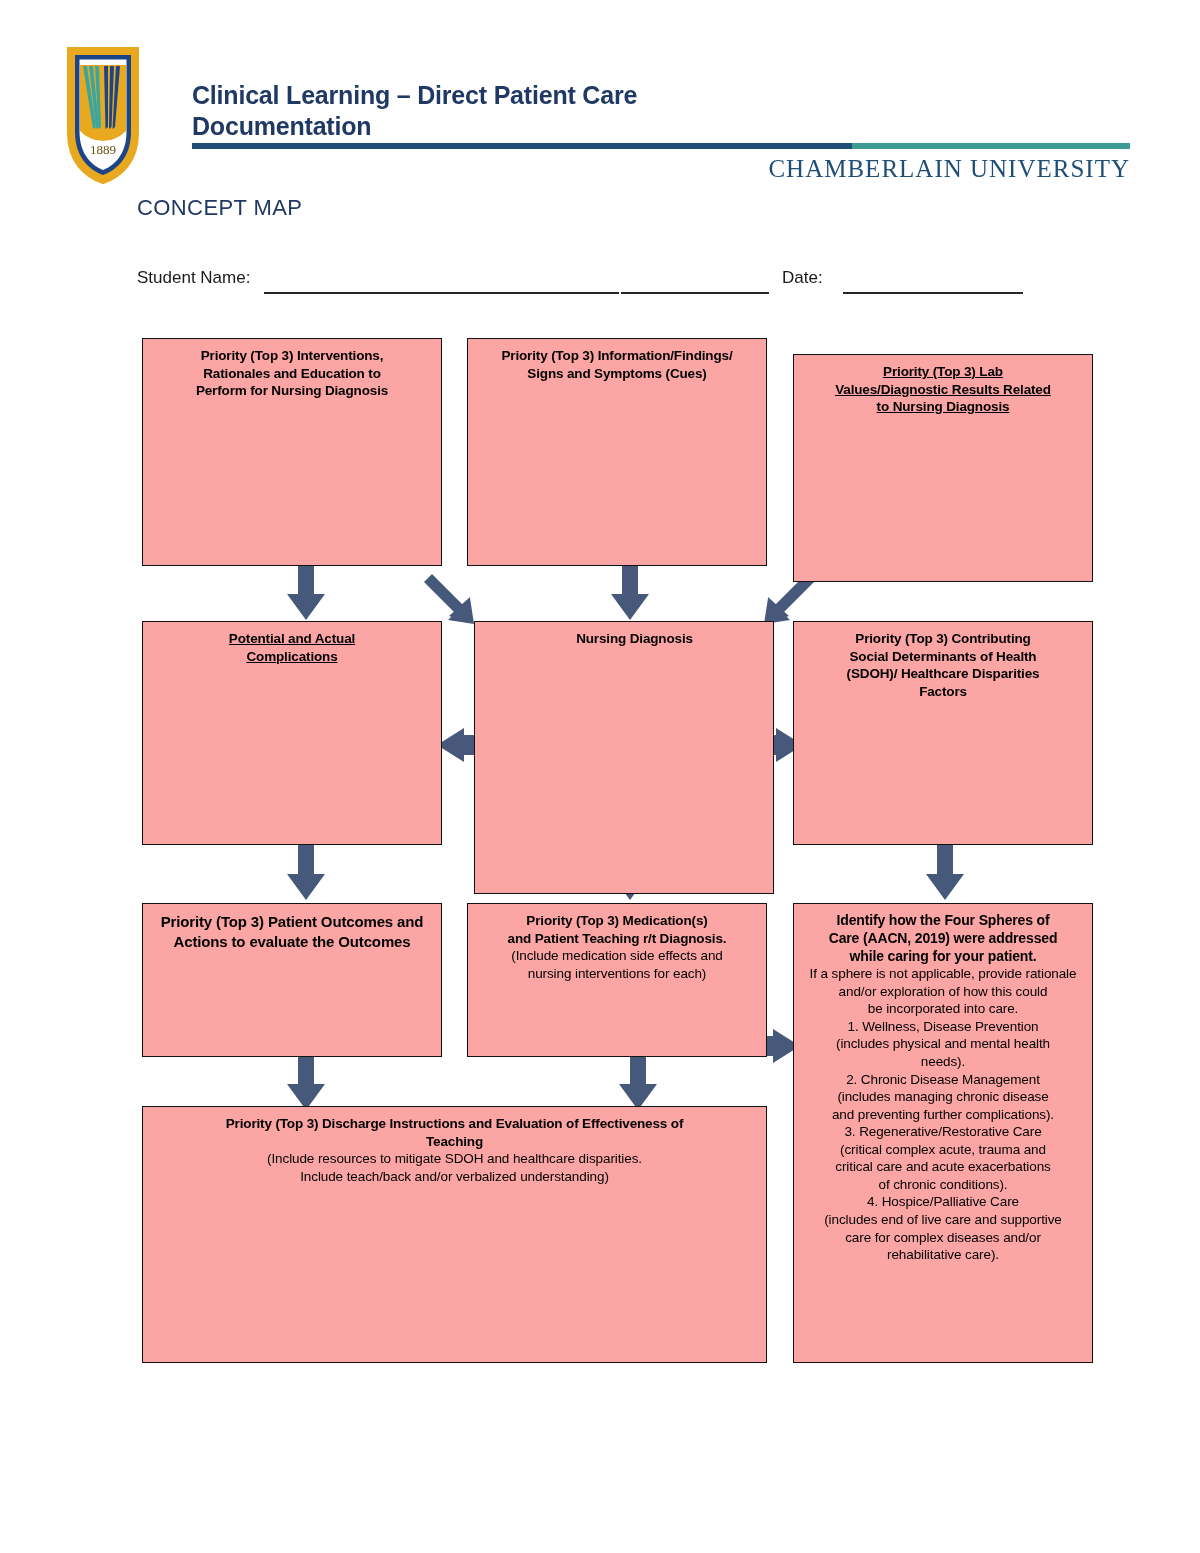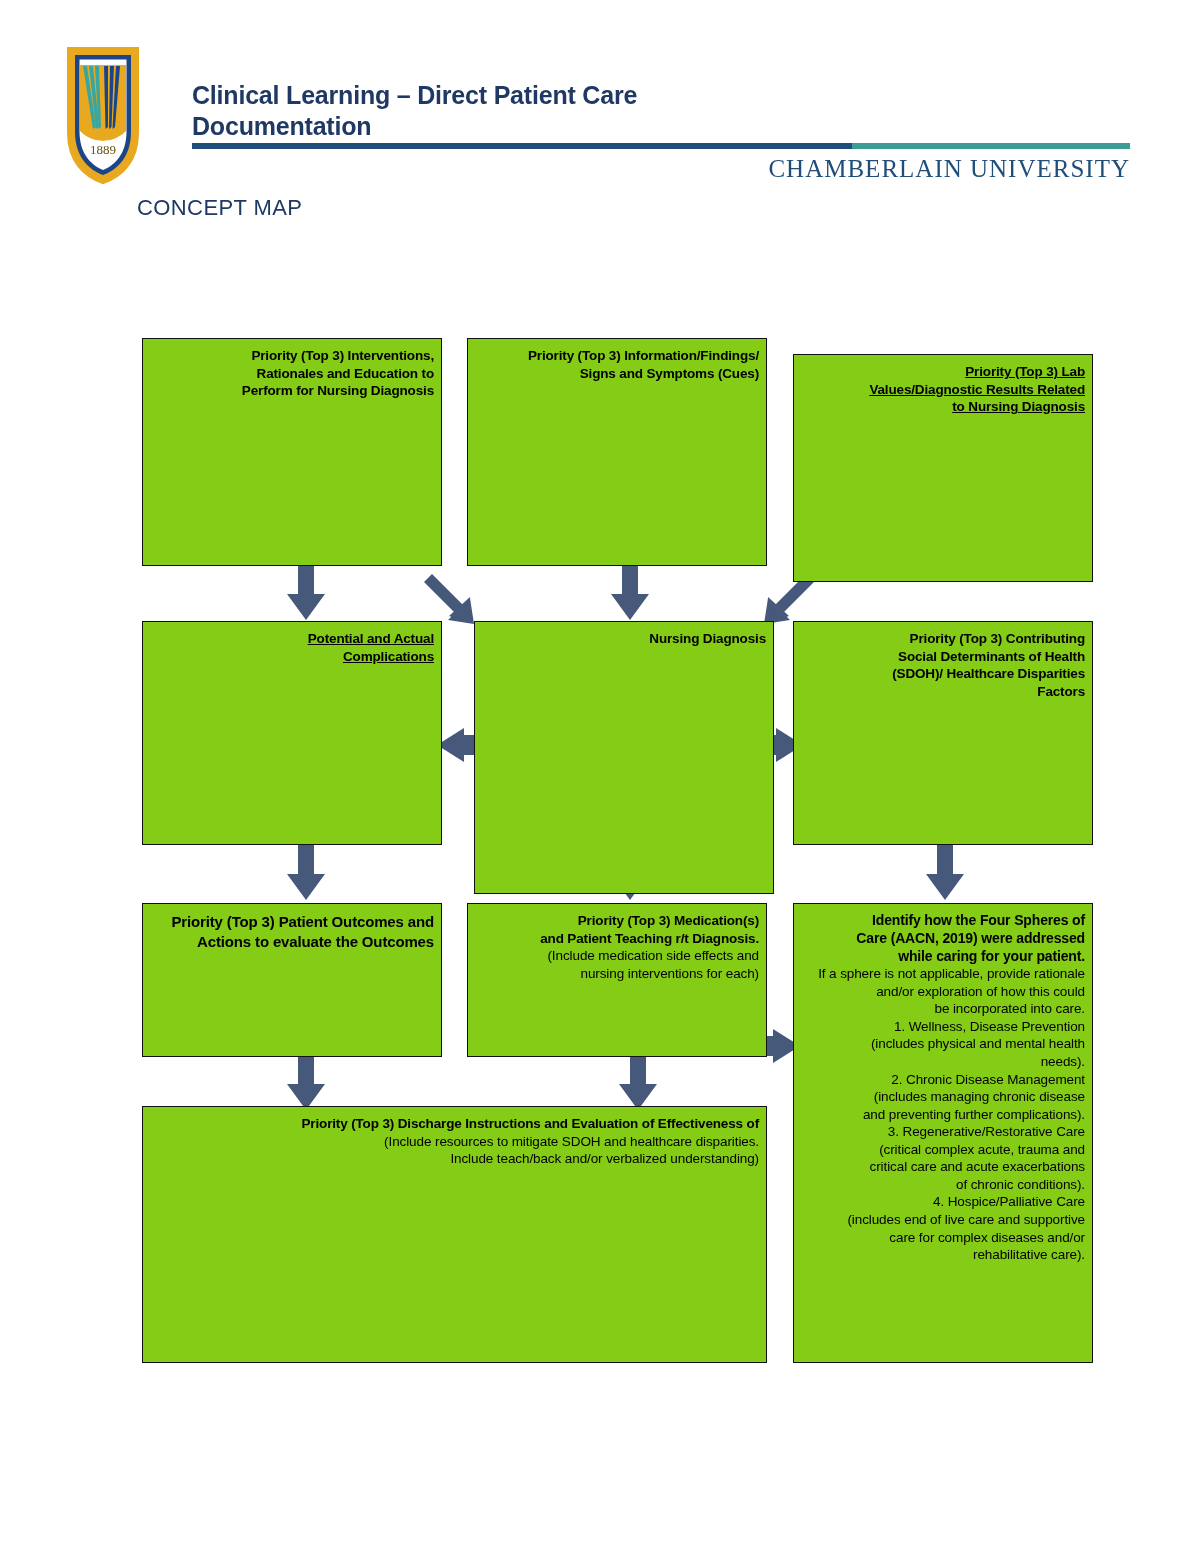--- a/index.html
+++ b/index.html
@@ -34,22 +34,22 @@
   }
 
   
   #meta-row{position:absolute;left:137px;top:268px;width:920px;height:32px;}
   .meta-label{position:absolute;top:0;font-size:17px;color:#1a1a1a;}
   .meta-rule{position:absolute;height:0;border-bottom:2px solid #262626;}
 
   
   .node{
     position:absolute;box-sizing:border-box;
-    border:1.6px solid #111;background:#84cc16;
-    padding:8px 7px 0 7px;text-align:right;
+    border:1.6px solid #111;background:#fca5a5;
+    padding:8px 7px 0 7px;text-align:center;
   }
   .node .hd{
     font-size:13.5px;font-weight:bold;line-height:1.30;
     letter-spacing:-0.15px;
   }
   .node .sub{
     font-size:13.5px;font-weight:normal;line-height:1.31;
     letter-spacing:-0.1px;
   }
   .node.small .hd{font-size:15px;}
@@ -94,20 +94,27 @@
       <div class="doc-title">Documentation</div>
     </div>
 
     <div id="rule-navy"></div>
     <div id="rule-teal"></div>
 
     <div id="brandmark">CHAMBERLAIN UNIVERSITY</div>
     <div id="section-label">CONCEPT MAP</div>
   </div>
 
+  <div id="meta-row">
+    <span class="meta-label" style="left:0;">Student Name:</span>
+    <span class="meta-rule" style="left:127px;top:24px;width:355px;"></span>
+    <span class="meta-rule" style="left:484px;top:24px;width:148px;"></span>
+    <span class="meta-label" style="left:645px;">Date:</span>
+    <span class="meta-rule" style="left:706px;top:24px;width:180px;"></span>
+  </div>
 
   <svg class="arrows" viewBox="0 0 1200 1553">
 
     <g>
       <polygon class="ar" points="298,566 314,566 314,594 325,594 306,620 287,594 298,594"></polygon>
     </g>
 
     <g>
       <polygon class="ar" points="622,566 638,566 638,594 649,594 630,620 611,594 622,594"></polygon>
     </g>
@@ -251,20 +258,21 @@
         <div>4. Hospice/Palliative Care</div>
         <div>(includes end of live care and supportive</div>
         <div>care for complex diseases and/or</div>
         <div>rehabilitative care).</div>
       </div>
   </div>
 
   <div class="node" id="node-discharge" style="left:142px;top:1106px;width:625px;height:257px;">
     <div class="hd">
         <div>Priority (Top 3) Discharge Instructions and Evaluation of Effectiveness of</div>
+        <div>Teaching</div>
       </div>
     <div class="sub">
         <div>(Include resources to mitigate SDOH and healthcare disparities.</div>
         <div>Include teach/back and/or verbalized understanding)</div>
       </div>
     <div class="sub"></div>
   </div>
 
 </div>
 

